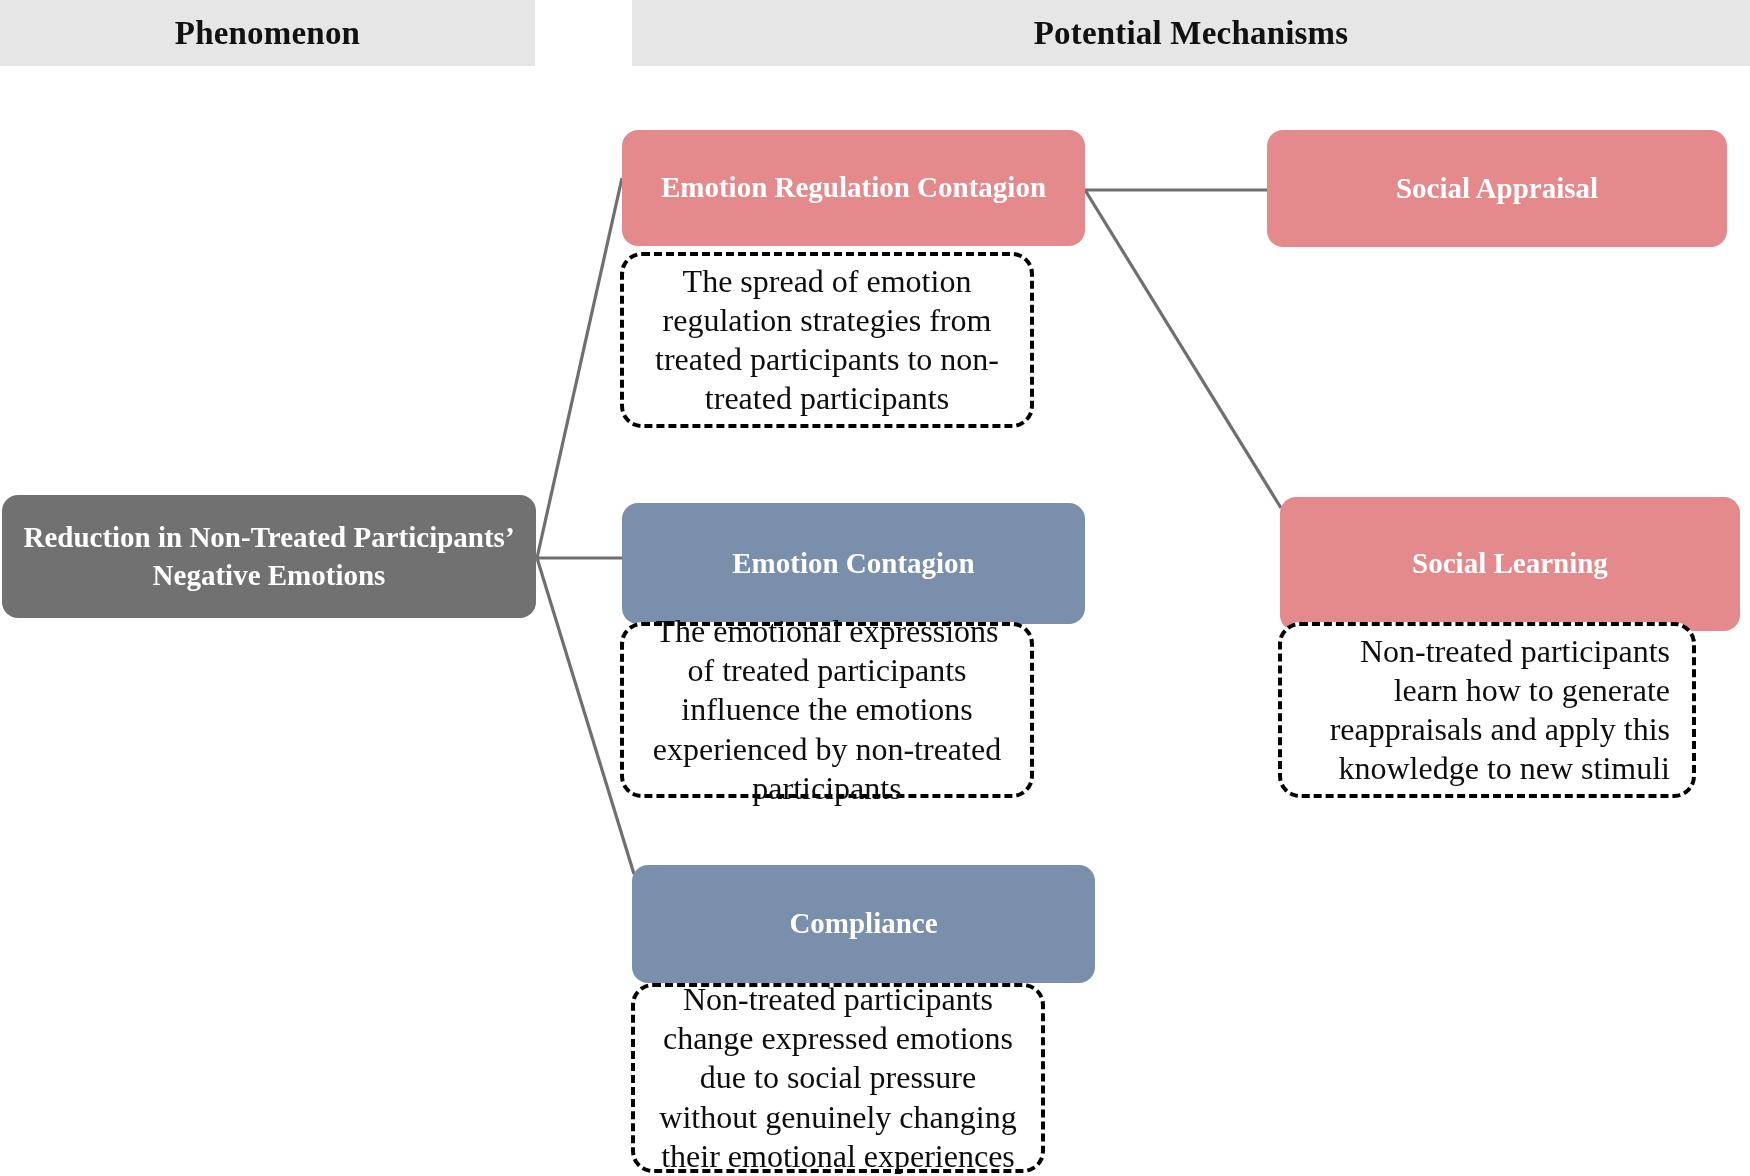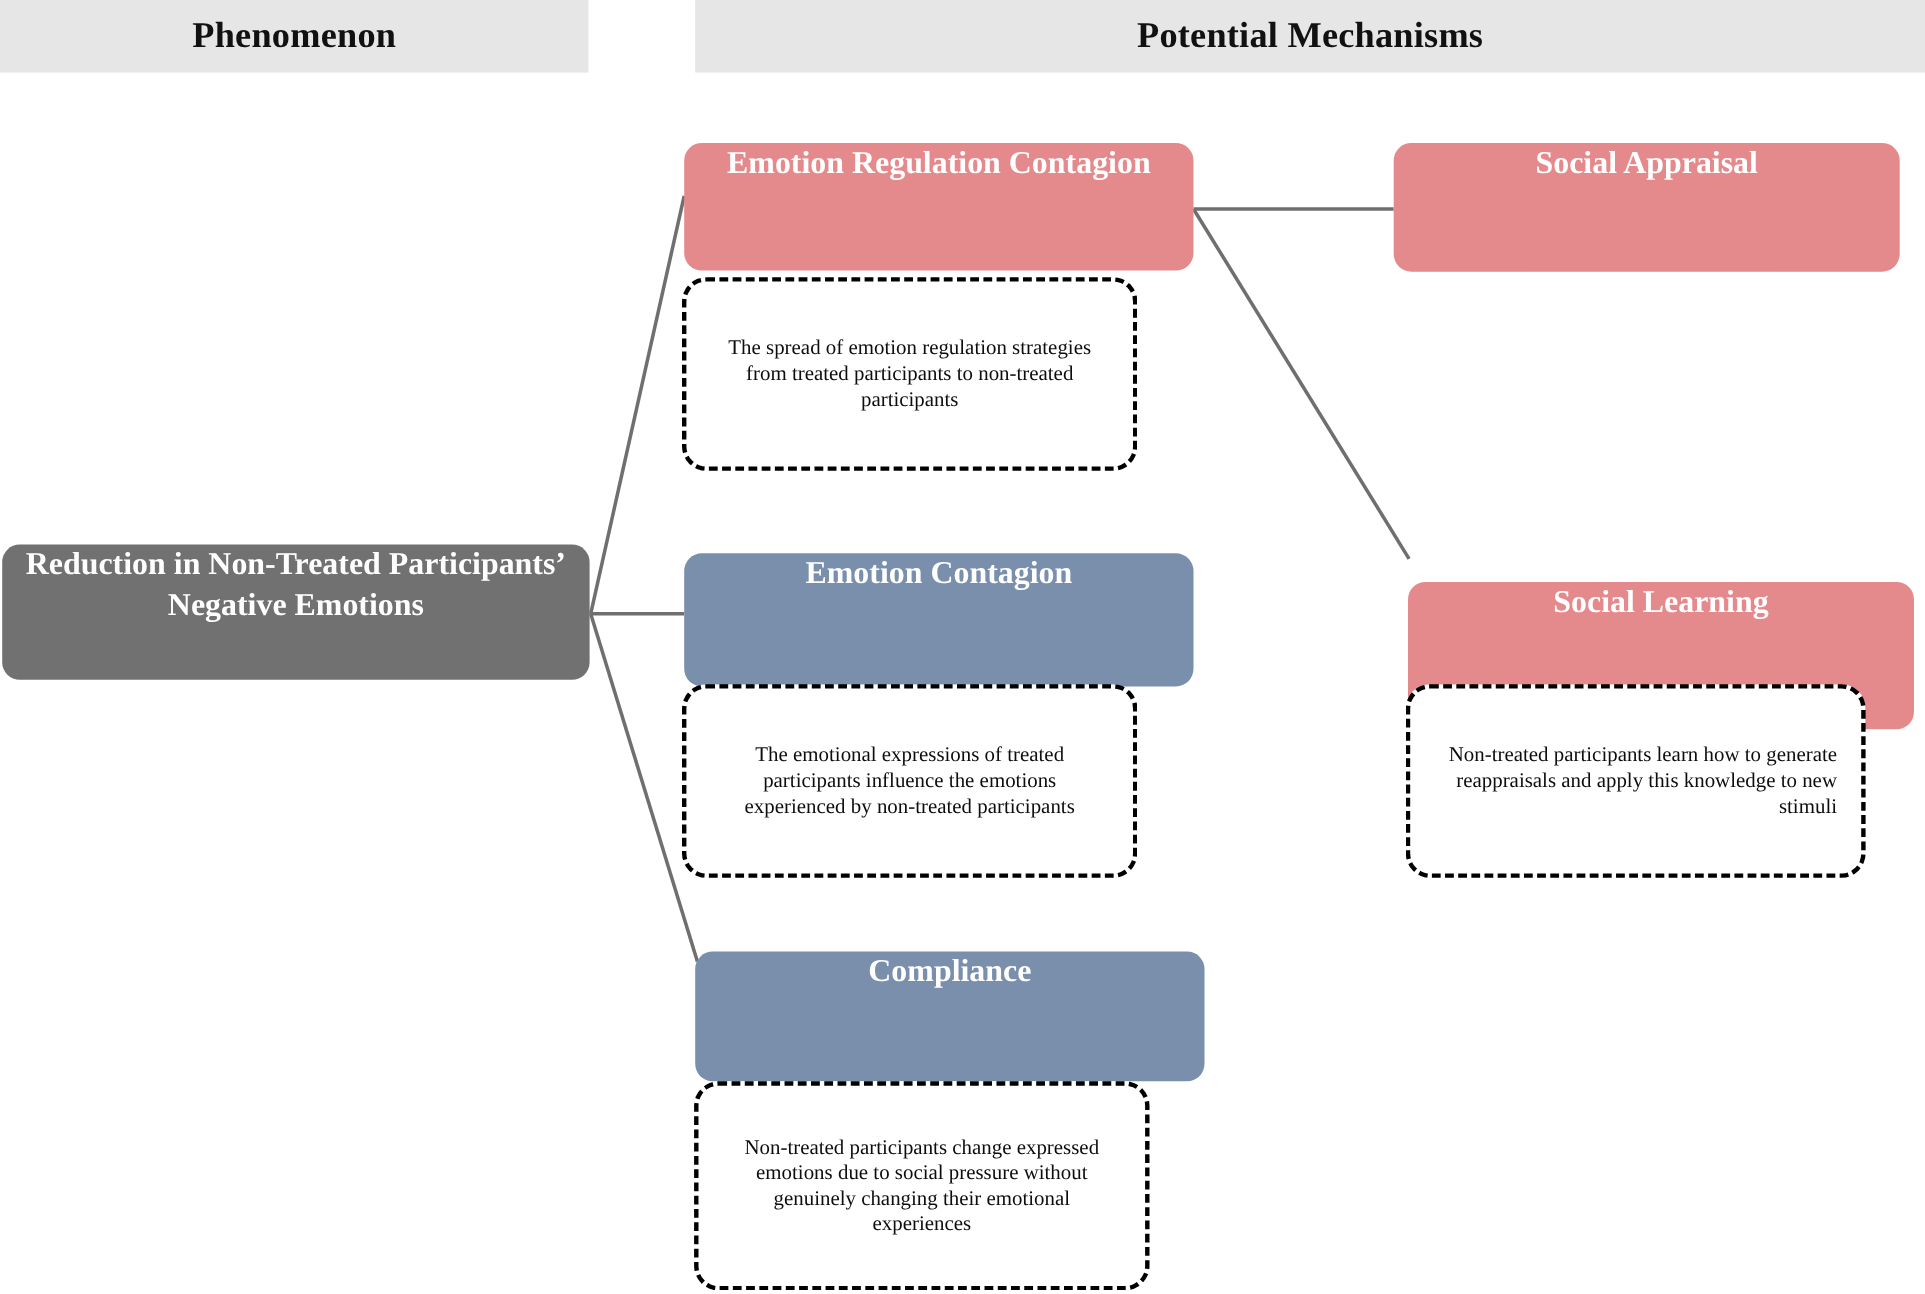--- a/index.html
+++ b/index.html
@@ -45,21 +45,21 @@
     pointer-events: none;
   }
   #connectors line { stroke: #6f6f6f; stroke-width: 3.2; }
 
   
   .node {
     position: absolute;
     box-sizing: border-box;
     border-radius: 16px;
     display: flex;
-    align-items: flex-start;
+    align-items: center;
     justify-content: center;
     text-align: center;
   }
   .node .node-label {
     color: #ffffff;
     font-weight: bold;
     font-size: 29px;
     line-height: 1.28;
     padding: 0 14px;
   }
@@ -71,38 +71,38 @@
   #node-root .node-label { font-size: 29px; }
 
   
   .mech-head { border-radius: 16px; }
   .mech-head.pink  { background: #e58a8c; }
   .mech-head.blue  { background: #798fac; }
 
   #node-erc   { left: 622px;  top: 130px; width: 463px; height: 116px; }
   #node-sa    { left: 1267px; top: 130px; width: 460px; height: 117px; }
   #node-ec    { left: 622px;  top: 503px; width: 463px; height: 121px; }
-  #node-sl    { left: 1280px; top: 497px; width: 460px; height: 134px; margin-top: 32px; }
+  #node-sl    { left: 1280px; top: 497px; width: 460px; height: 134px; }
   #node-comp  { left: 632px;  top: 865px; width: 463px; height: 118px; }
 
   
   .desc-box {
     position: absolute;
     box-sizing: border-box;
     border: 4px dashed #000000;
     border-radius: 22px;
     background: #ffffff;
     display: flex;
     align-items: center;
     justify-content: center;
     text-align: center;
   }
   .desc-box .desc-text {
     color: #0d0d0d;
-    font-size: 19px;
+    font-size: 32px;
     line-height: 1.22;
     padding: 4px 22px;
   }
 
   #desc-erc  { left: 620px;  top: 252px; width: 414px; height: 176px; }
   #desc-sa   { left: 1266px; top: 252px; width: 418px; height: 177px; }
   #desc-ec   { left: 620px;  top: 622px; width: 414px; height: 176px; }
   #desc-sl   { left: 1278px; top: 622px; width: 418px; height: 176px; text-align: right; }
   #desc-comp { left: 631px;  top: 983px; width: 414px; height: 190px; }
 </style>

